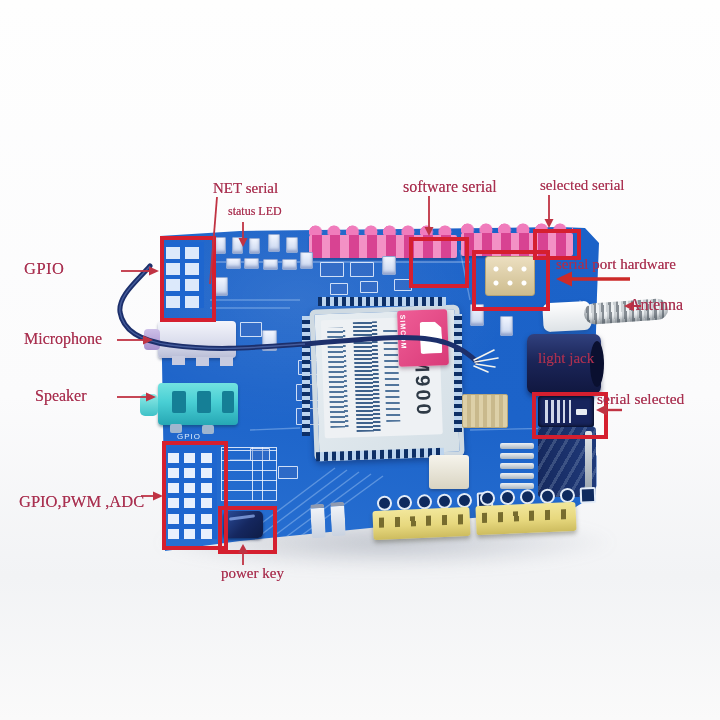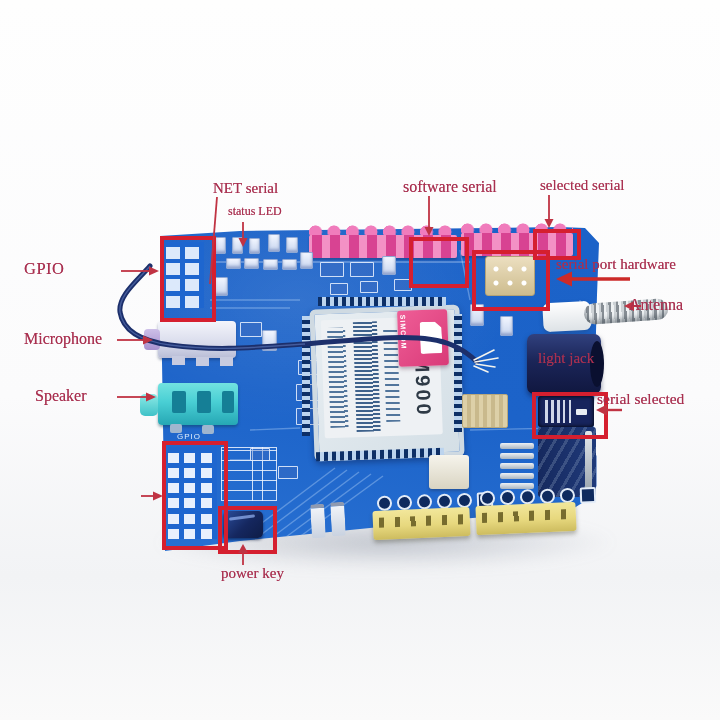--- a/index.html
+++ b/index.html
@@ -293,15 +293,16 @@
   <div class="lbl" style="left:228px;top:204px;font-size:12px;">status LED</div>
   <div class="lbl" style="left:403px;top:178px;font-size:16px;">software serial</div>
   <div class="lbl" style="left:540px;top:177px;font-size:15px;">selected serial</div>
   <div class="lbl" style="left:24px;top:259px;font-size:16.5px;letter-spacing:.5px;">GPIO</div>
   <div class="lbl" style="left:556px;top:256px;font-size:15px;">serial port hardware</div>
   <div class="lbl" style="left:629px;top:296px;font-size:16px;">Antenna</div>
   <div class="lbl" style="left:24px;top:330px;font-size:16px;">Microphone</div>
   <div class="lbl" style="left:538px;top:350px;font-size:15px;">light jack</div>
   <div class="lbl" style="left:24px;top:387px;font-size:16px;margin-left:11px;">Speaker</div>
   <div class="lbl" style="left:597px;top:390px;font-size:15.5px;">serial selected</div>
+  <div class="lbl" style="left:19px;top:492px;font-size:16.5px;">GPIO,PWM ,ADC</div>
   <div class="lbl" style="left:221px;top:565px;font-size:15px;">power key</div>
 
 </div>
 
 </body></html>

